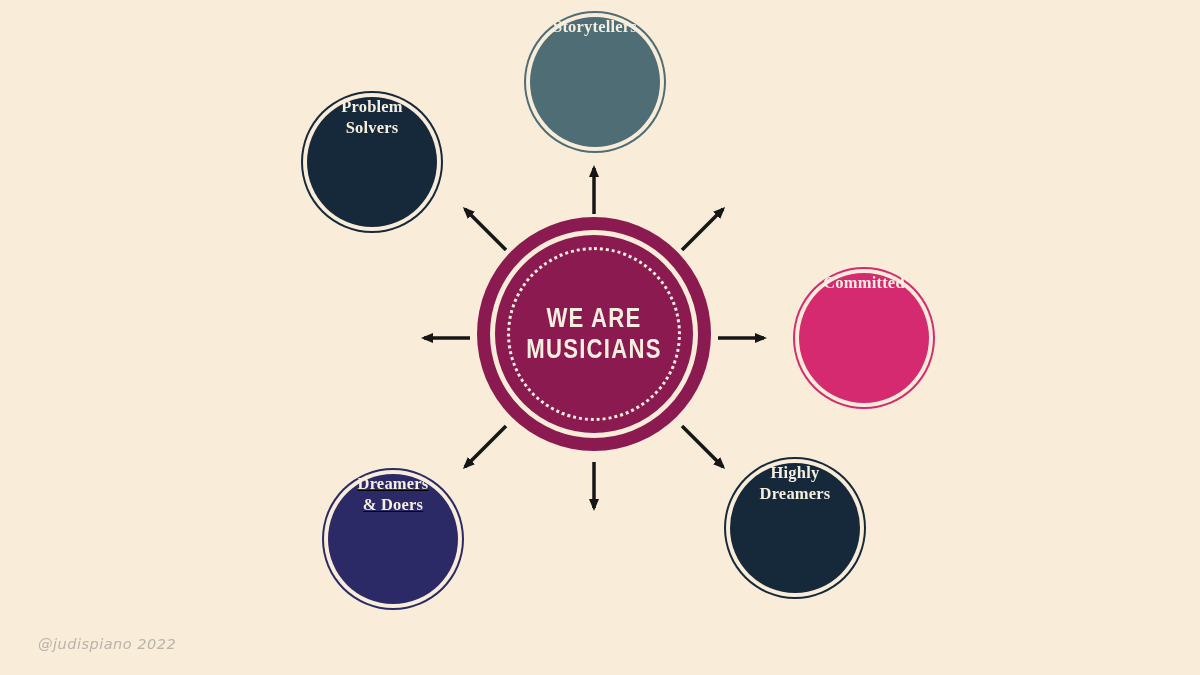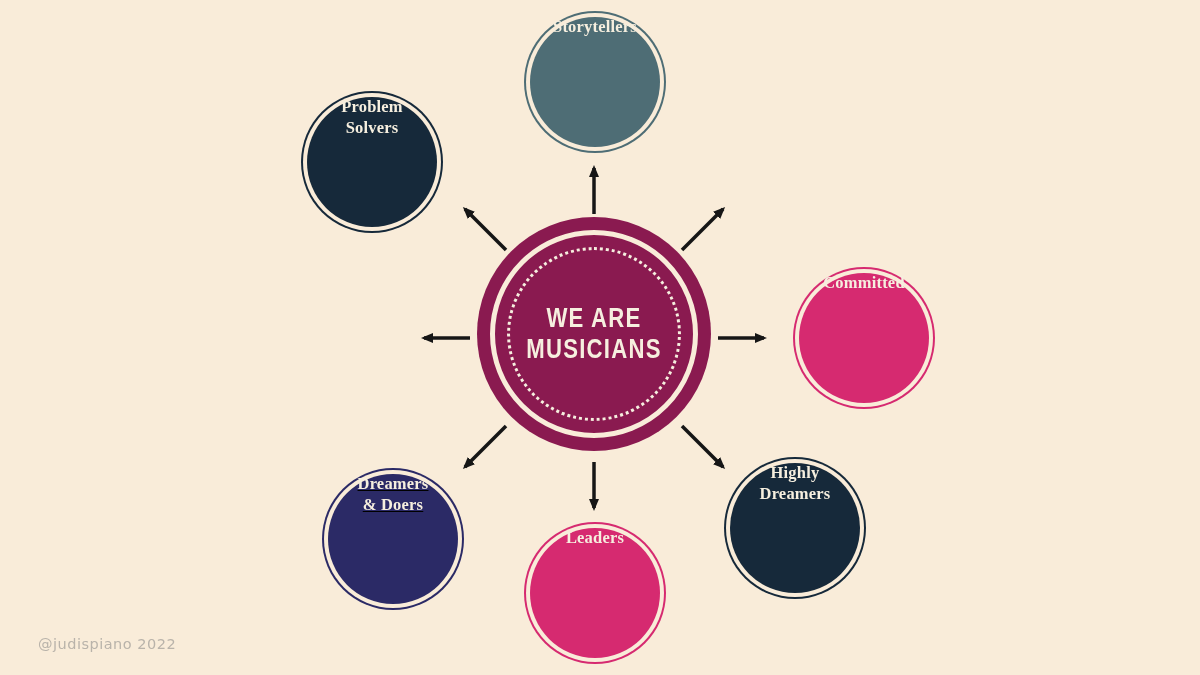--- a/index.html
+++ b/index.html
@@ -64,20 +64,21 @@
   .arrow-line{stroke:var(--arrow,#161616);stroke-width:3.5;}
   .arrow-head{fill:var(--arrow,#161616);}
   
   .watermark{
     position:absolute;
     left:38px;top:636px;
     font-family:"DejaVu Sans", sans-serif;
     font-size:14.5px;
     letter-spacing:.5px;
     color:var(--wm,#b9b3aa);
+    font-style:italic;
   }
 </style>
 </head>
 <body>
 
 <div class="stage" style="--bg: #f9ecd9; --cream: #f6efdf; --center: #8a1a50; --arrow: #161616; --wm: #b9b3aa;">
 
   <svg class="arrows" viewBox="0 0 1200 675">
     <defs>
       <marker id="ah" markerUnits="userSpaceOnUse" markerWidth="14" markerHeight="12" refX="9" refY="5" orient="auto">
@@ -114,18 +115,15 @@
     <span class="node-label">Committed</span>
   </div>
   <div class="node" style="left: 328px; top: 474px; text-decoration: underline; --c: #2b2a66;">
     <span class="node-label">Dreamers
 &amp; Doers</span>
   </div>
   <div class="node" style="left: 730px; top: 463px; --c: #16293a;">
     <span class="node-label">Highly
 Dreamers</span>
   </div>
-  <div class="node" style="left: 530px; top: 528px; --c: #d62a70;">
-    <span class="node-label">Leaders</span>
-  </div>
 
   <div class="watermark">@judispiano 2022</div>
 </div>
 
 </body></html>

